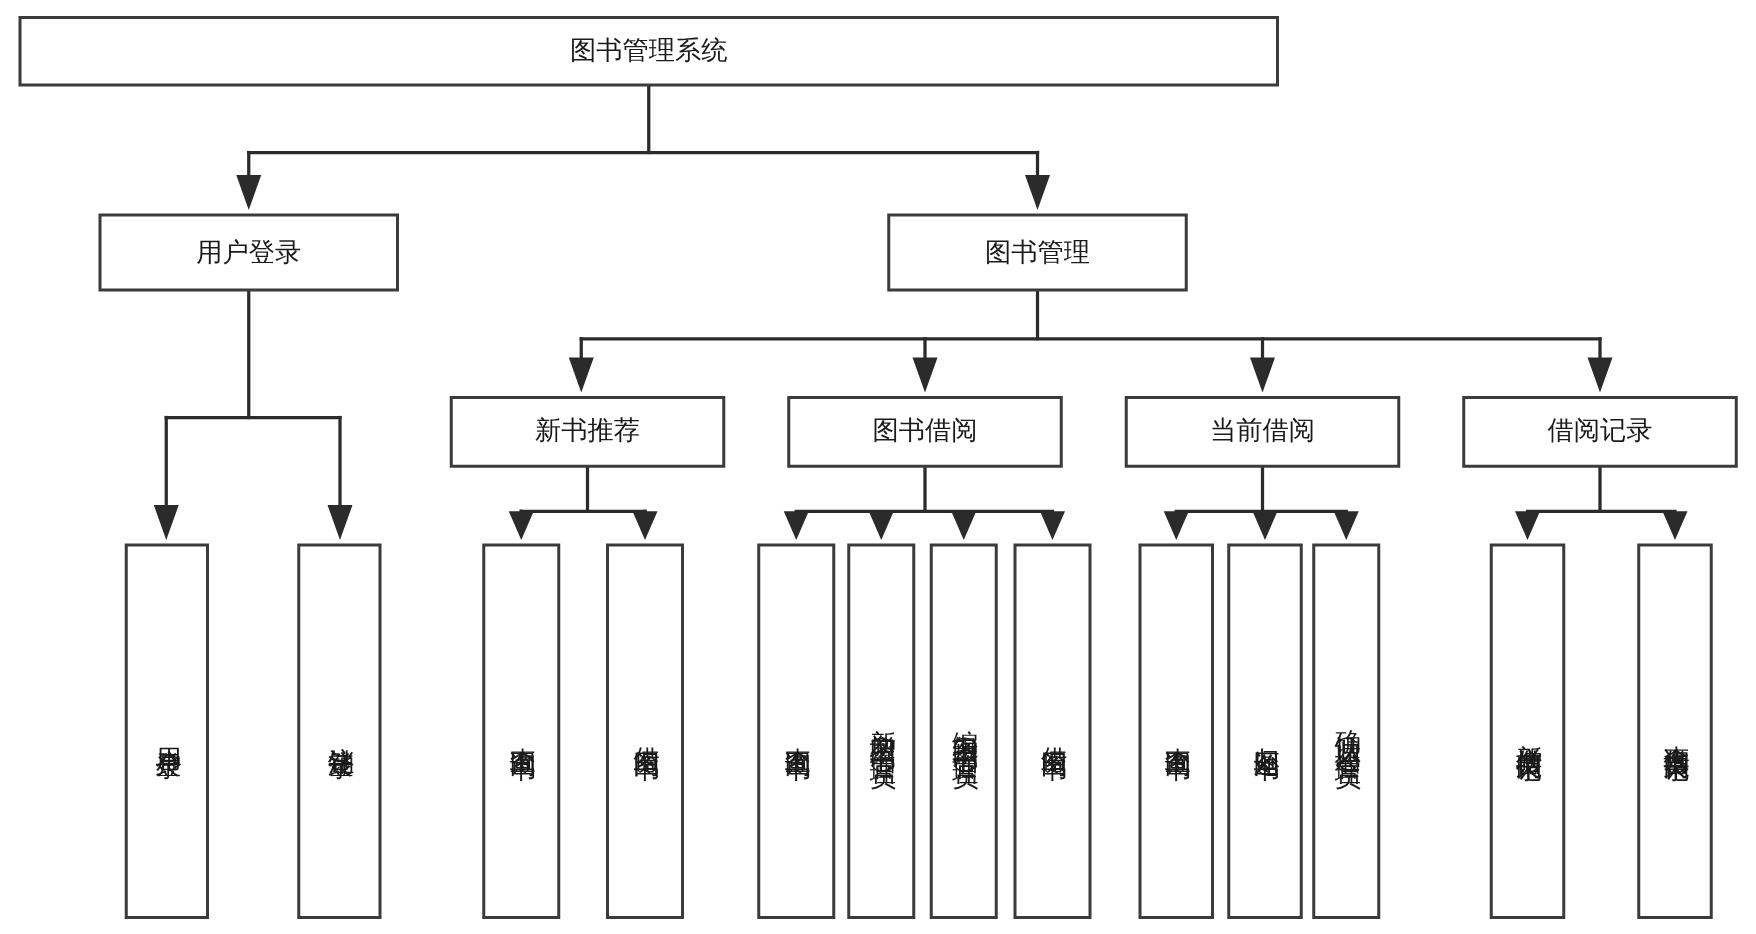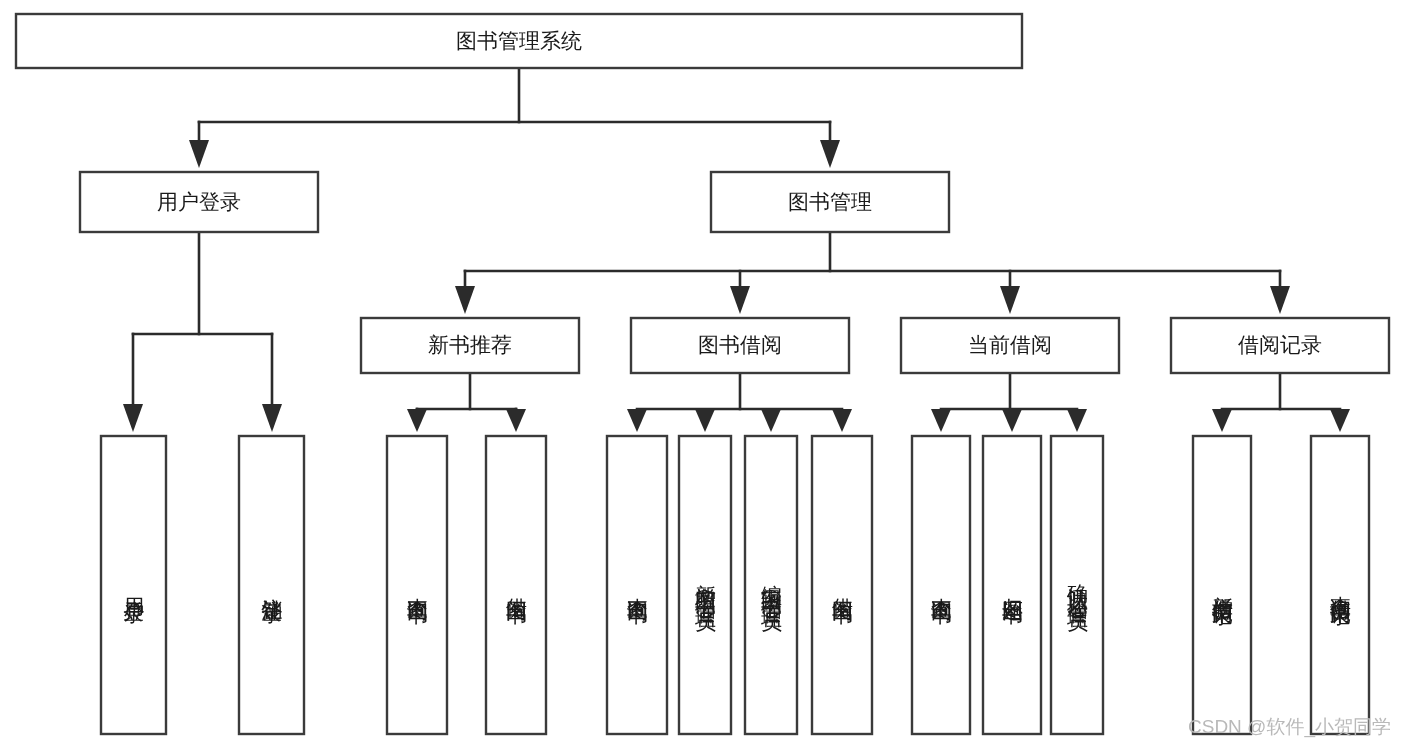--- a/index.html
+++ b/index.html
@@ -176,15 +176,14 @@
   <div class="leaf-label" style="left:607px; top:436px; width:60px; height:298px;">查询图书</div>
   <div class="leaf-label" style="left:679px; top:436px; width:52px; height:298px; letter-spacing:4px;">新增图书（管理员）</div>
   <div class="leaf-label" style="left:745px; top:436px; width:52px; height:298px; letter-spacing:4px;">编辑图书（管理员）</div>
   <div class="leaf-label" style="left:812px; top:436px; width:60px; height:298px;">借阅图书</div>
   <div class="leaf-label" style="left:912px; top:436px; width:58px; height:298px;">查询图书</div>
   <div class="leaf-label" style="left:983px; top:436px; width:58px; height:298px;">归还图书</div>
   <div class="leaf-label" style="left:1051px; top:436px; width:52px; height:298px; letter-spacing:4px;">确认归还（管理员）</div>
   <div class="leaf-label" style="left:1193px; top:436px; width:58px; height:298px;">新增借阅记录</div>
   <div class="leaf-label" style="left:1311px; top:436px; width:58px; height:298px;">查询借阅记录</div>
 
-  <div class="watermark" style="left:1188px; top:714px;">CSDN @软件_小贺同学</div>
 
 </div>
 
 </body></html>

